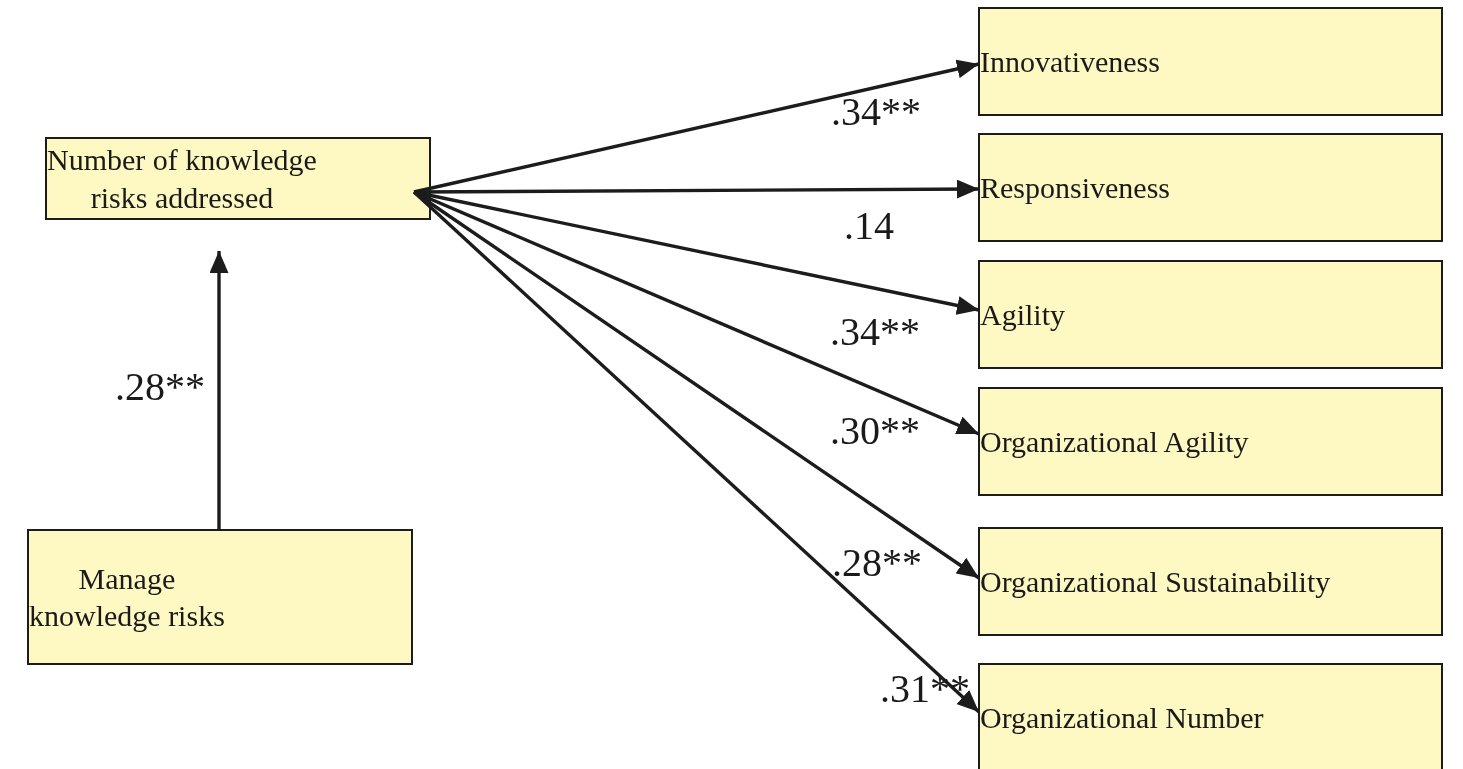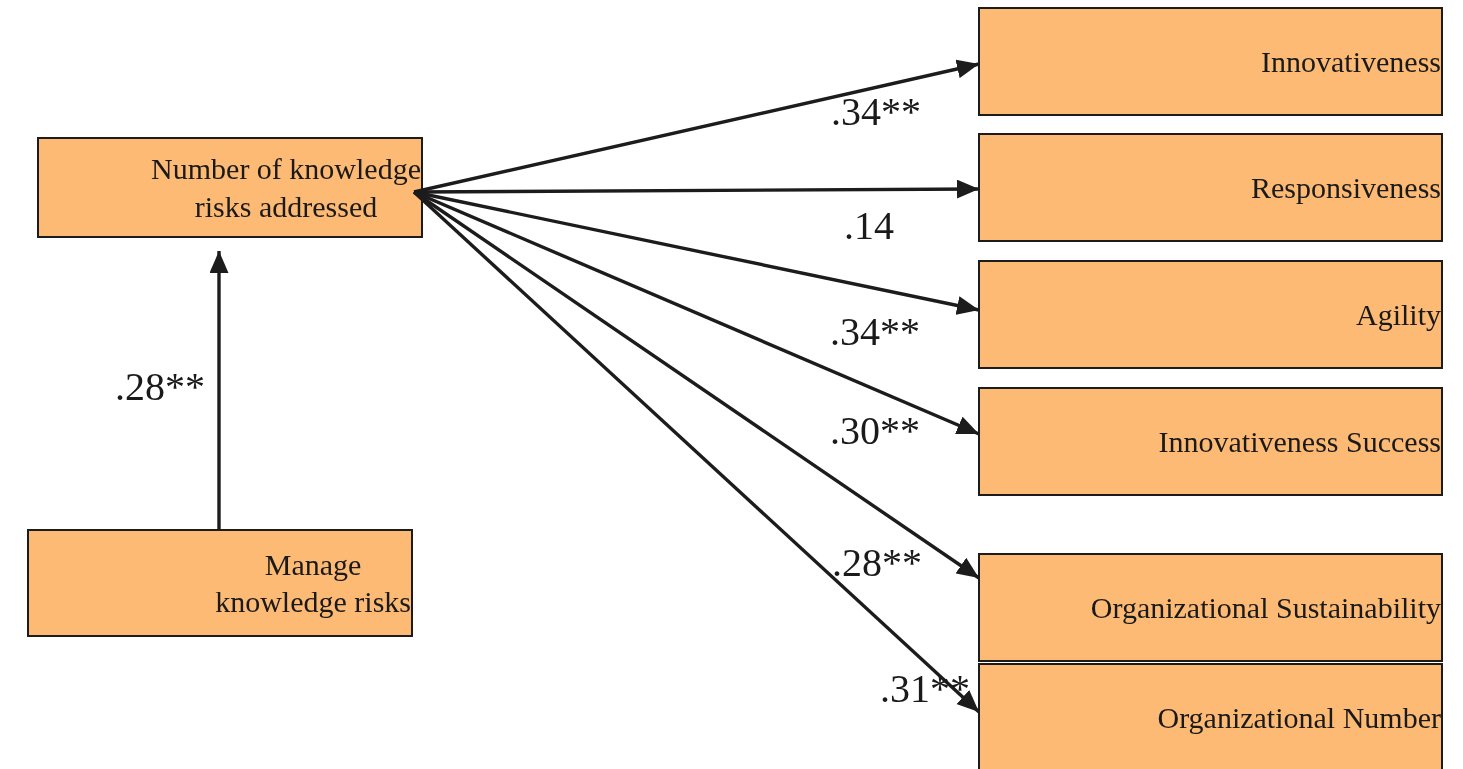--- a/index.html
+++ b/index.html
@@ -19,41 +19,41 @@
   .arrows-layer {
     position: absolute;
     left: 0; top: 0;
     width: 1463px; height: 769px;
     z-index: 2;
     pointer-events: none;
   }
   .node {
     position: absolute;
     box-sizing: border-box;
-    background: #fdba74;
+    background: #fef9c3;
     border: 2.2px solid #1c1c1c;
     display: flex;
     align-items: center;
-    justify-content: flex-end;
+    justify-content: flex-start;
     text-align: center;
     font-size: 30px;
     line-height: 1.24;
     z-index: 1;
   }
   .node .node-label {
     white-space: pre-line;
   }
-  .node-mediator { left: 37px;  top: 137px; width: 386px; height: 101px; }
-  .node-source   { left: 27px;  top: 529px; width: 386px; height: 108px; }
+  .node-mediator { left: 45px;  top: 137px; width: 386px; height: 83px; }
+  .node-source   { left: 27px;  top: 529px; width: 386px; height: 136px; }
   .node-outcome  { left: 978px; width: 465px; height: 109px; }
   .node-outcome-0 { top: 7px;   }
   .node-outcome-1 { top: 133px; }
-  .node-outcome-2 { top: 260px; padding-left: 24px; }
+  .node-outcome-2 { top: 260px; }
   .node-outcome-3 { top: 387px; }
-  .node-outcome-4 { top: 527px; margin-top: 26px; }
+  .node-outcome-4 { top: 527px; }
   .node-outcome-5 { top: 663px; }
   .coef {
     position: absolute;
     transform: translate(-50%, -50%);
     font-size: 40px;
     z-index: 3;
     white-space: nowrap;
   }
   .coef-manage { left: 160px; top: 386px; }
   .coef-0 { left: 876px; top: 111px; }
@@ -96,21 +96,21 @@
   <div class="node node-outcome node-outcome-0">
     <span class="node-label">Innovativeness</span>
   </div>
   <div class="node node-outcome node-outcome-1">
     <span class="node-label">Responsiveness</span>
   </div>
   <div class="node node-outcome node-outcome-2">
     <span class="node-label">Agility</span>
   </div>
   <div class="node node-outcome node-outcome-3">
-    <span class="node-label">Innovativeness Success</span>
+    <span class="node-label">Organizational Agility</span>
   </div>
   <div class="node node-outcome node-outcome-4">
     <span class="node-label">Organizational Sustainability</span>
   </div>
   <div class="node node-outcome node-outcome-5">
     <span class="node-label">Organizational Number</span>
   </div>
 
   <span class="coef coef-manage">.28**</span>
   <span class="coef coef-0">.34**</span>

